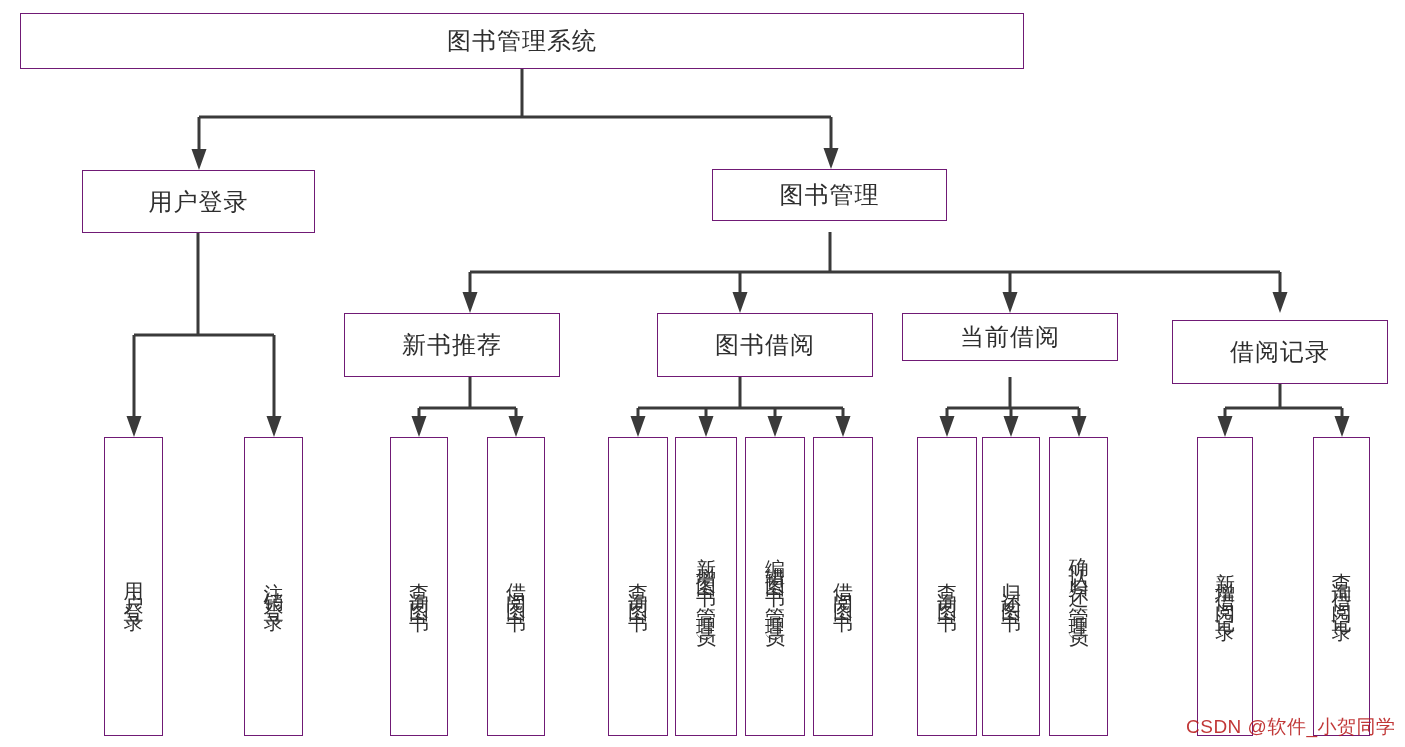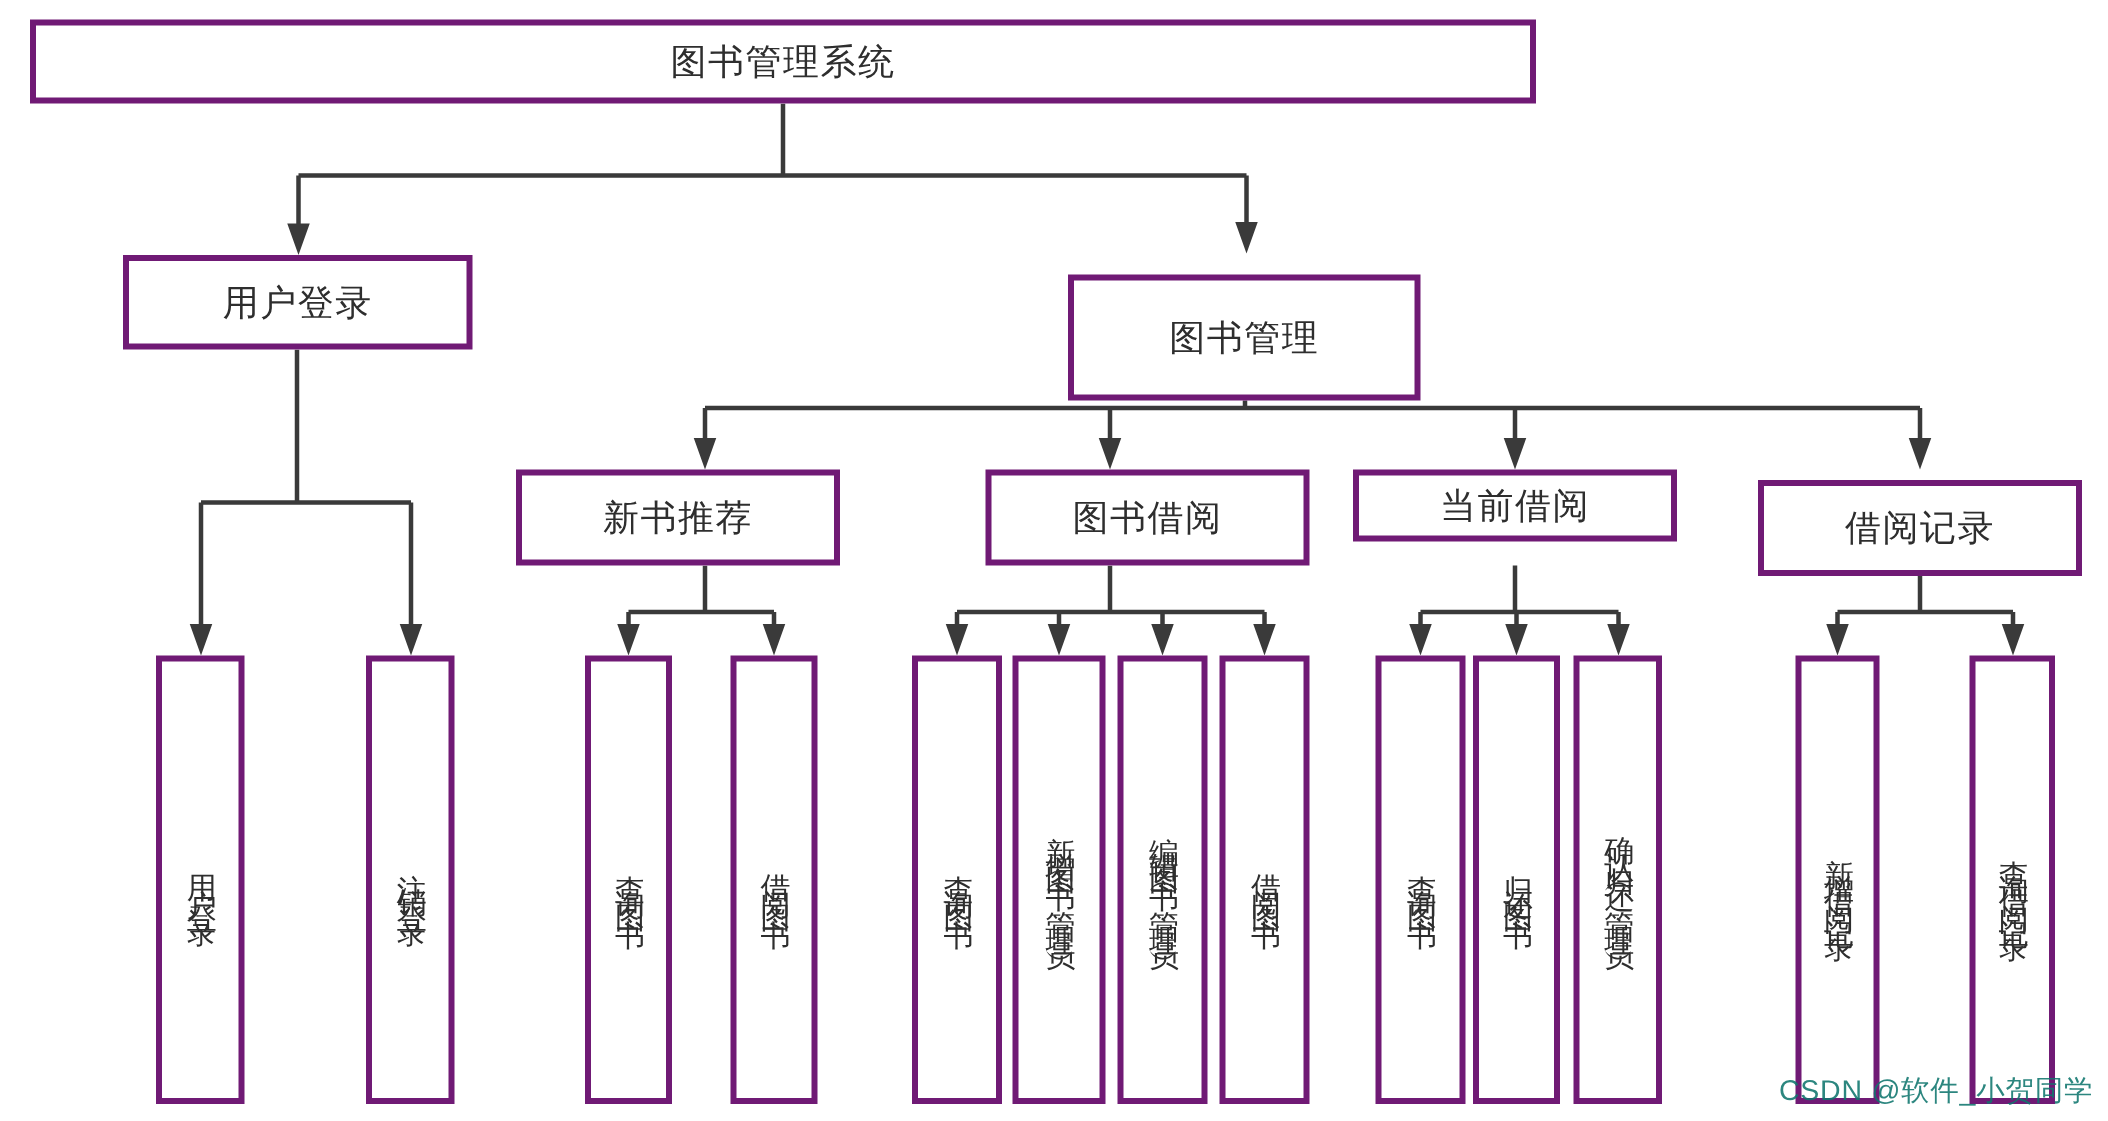--- a/index.html
+++ b/index.html
@@ -19,21 +19,21 @@
     position: absolute;
     left: 0;
     top: 0;
     width: 1405px;
     height: 747px;
     pointer-events: none;
   }
   .node {
     position: absolute;
     box-sizing: border-box;
-    border: 4px solid #701a75;
+    border: 1px solid #701a75;
     background: #ffffff;
     display: flex;
     align-items: center;
     justify-content: center;
     color: #2e2e2e;
   }
   .node.h .label {
     font-size: 24px;
     letter-spacing: 1px;
     white-space: nowrap;
@@ -44,21 +44,21 @@
     font-size: 20px;
     letter-spacing: 10px;
     line-height: 1.05;
     white-space: nowrap;
   }
   #watermark {
     position: absolute;
     left: 1186px;
     top: 714px;
     font-size: 19px;
-    color: #0f766e;
+    color: #b91c1c;
     opacity: 0.88;
     letter-spacing: 0.5px;
     white-space: nowrap;
     z-index: 5;
   }
 </style>
 </head>
 <body>
 
 <div id="canvas">
@@ -94,21 +94,21 @@
       M1334.5 416 h15 L1342 437 Z"></path>
   </svg>
 
   <div class="node h" style="left:20px;top:13px;width:1004px;height:56px">
     <span class="label">图书管理系统</span>
   </div>
 
   <div class="node h" style="left:82px;top:170px;width:233px;height:63px">
     <span class="label">用户登录</span>
   </div>
-  <div class="node h" style="left:712px;top:183px;width:235px;height:84px">
+  <div class="node h" style="left:712px;top:169px;width:235px;height:52px">
     <span class="label">图书管理</span>
   </div>
 
   <div class="node h" style="left:344px;top:313px;width:216px;height:64px">
     <span class="label">新书推荐</span>
   </div>
   <div class="node h" style="left:657px;top:313px;width:216px;height:64px">
     <span class="label">图书借阅</span>
   </div>
   <div class="node h" style="left:902px;top:313px;width:216px;height:48px">

